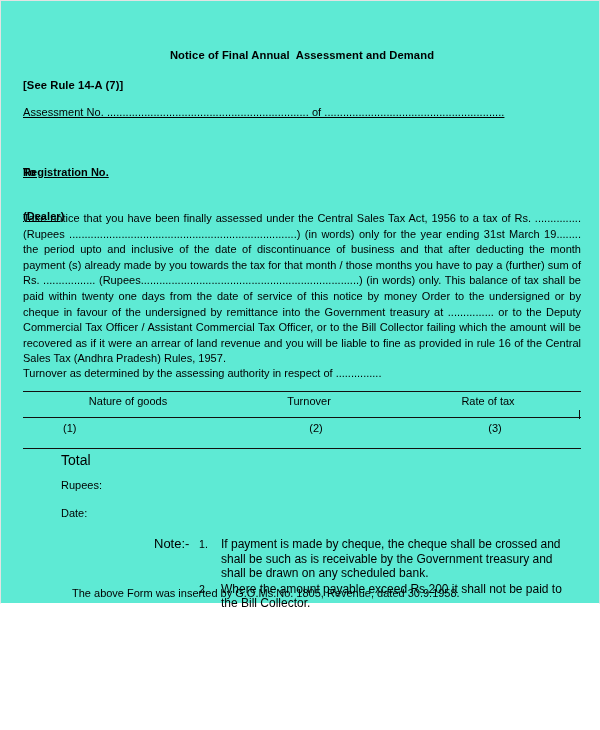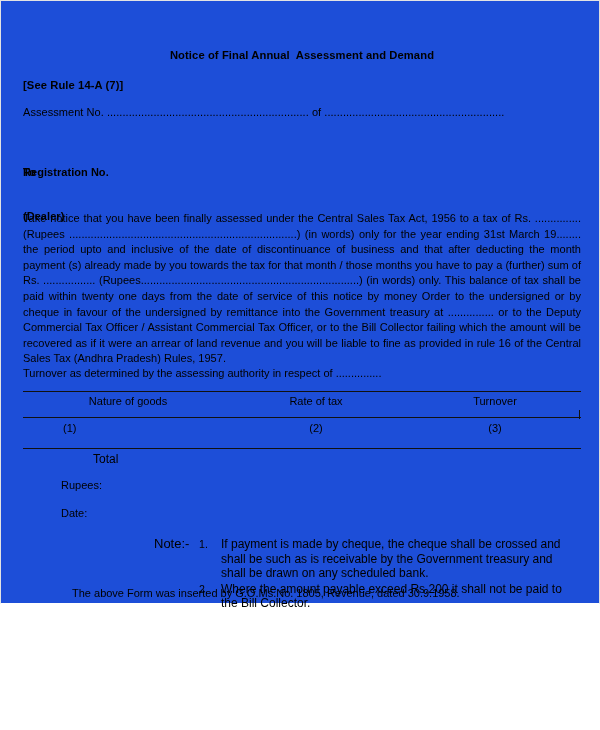--- a/index.html
+++ b/index.html
@@ -16,21 +16,21 @@
     position: relative;
     overflow: hidden;
   }
   .page {
     position: absolute;
     left: 0;
     top: 0;
     width: 600px;
     height: 604px;
     box-sizing: border-box;
-    background: #1d4ed8;
+    background: #5eead4;
     border-top: 1px solid #e3e3e3;
     border-left: 1px solid #e3e3e3;
     border-right: 1px solid #dcdcdc;
     border-bottom: 1px solid #ffffff;
   }
   .inner {
     position: absolute;
     left: 22px;
     top: 0;
     width: 558px;
@@ -59,20 +59,21 @@
     letter-spacing: 0.1px;
   }
 
   
   .field-line {
     position: absolute;
     left: 0;
     font-size: 11px;
     white-space: pre;
     letter-spacing: 0.05px;
+    text-decoration: underline;
   }
   .f-assessment { top: 105px; }
   .f-registration { top: 135px; font-weight: bold; margin-top: 30px; }
   .f-to { top: 165px; font-weight: bold; }
   .f-dealer { top: 209px; font-weight: bold; }
 
   
   .body-para {
     position: absolute;
     left: 0;
@@ -135,23 +136,22 @@
   }
   .c1 { width: 200px; }
   .c2 { width: 186px; }
   .c3 { width: 172px; }
   .hdr-row .c1 { text-align: center; padding-left: 10px; box-sizing: border-box; }
   .num-row .c1 { text-align: left; padding-left: 40px; box-sizing: border-box; }
   .total-label {
     position: absolute;
     left: 38px;
     top: 61px;
-    font-size: 12px;
-    white-space: pre;
-    margin-left: 32px;
+    font-size: 14px;
+    white-space: pre;
   }
 
   
   .f-place {
     position: absolute;
     left: 38px;
     top: 478px;
     font-size: 11px;
     white-space: pre;
   }
@@ -234,22 +234,22 @@
     <div class="turnover-lead">Turnover as determined by the assessing authority in respect of ...............</div>
 
     <div class="tbl">
       <div class="rule r1"></div>
       <div class="rule r2"></div>
       <div class="tick"></div>
       <div class="rule r3"></div>
 
       <div class="hdr-row">
         <div class="cell c1">Nature of goods</div>
+        <div class="cell c3">Turnover</div>
         <div class="cell c2">Rate of tax</div>
-        <div class="cell c3">Turnover</div>
       </div>
 
       <div class="num-row">
         <div class="cell c1">(1)</div>
         <div class="cell c2">(2)</div>
         <div class="cell c3">(3)</div>
       </div>
 
       <div class="total-label">Total</div>
     </div>

